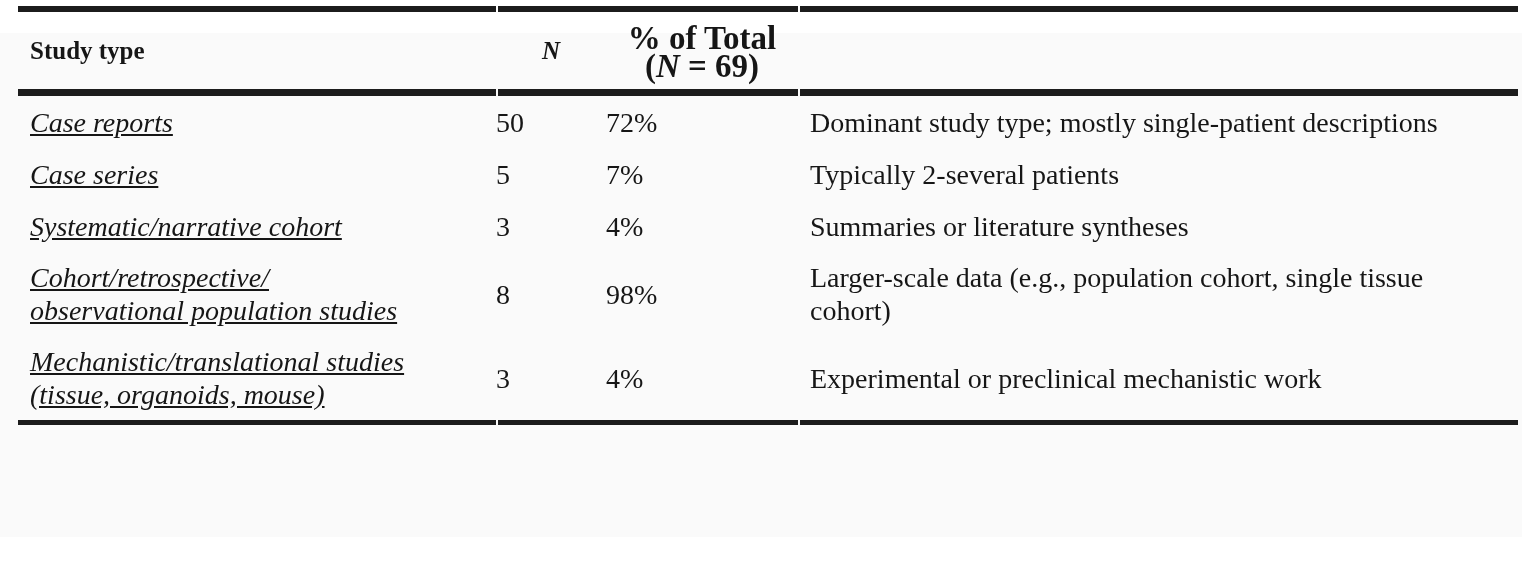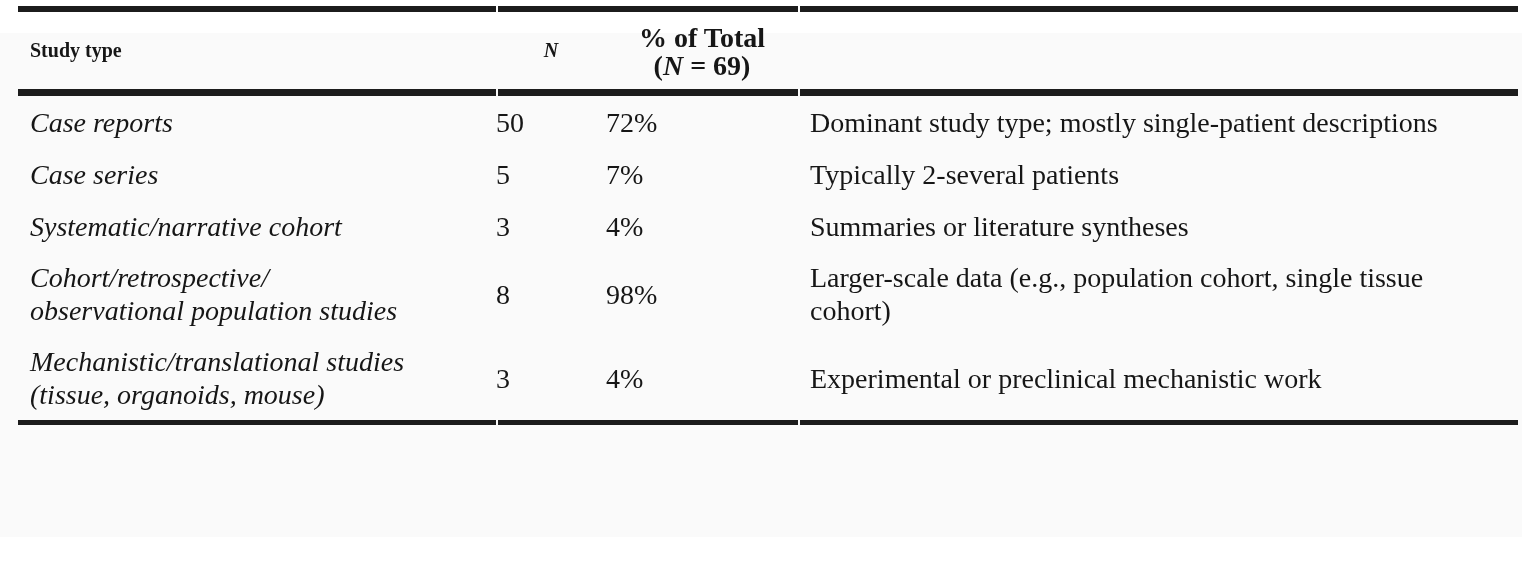--- a/index.html
+++ b/index.html
@@ -54,31 +54,32 @@
     align-items: center;
   }
   .header-row { height: 77px; }
   .row-single { height: 52px; }
   .row-double { height: 84px; }
   .cell { font-size: 28px; line-height: 33px; }
   .cell-study {
     padding-left: 12px;
     font-style: italic;
     white-space: pre-line;
+    text-decoration: underline;
   }
   .cell-n, .cell-pct { }
   .cell-comments {
     padding-left: 12px;
     padding-right: 6px;
     white-space: pre-line;
   }
-  .head { font-weight: bold; font-size: 20px; }
+  .head { font-weight: bold; font-size: 25px; }
   .head-left { padding-left: 12px; }
   .head-center { text-align: center; }
-  .head-pct { font-size: 28px; line-height: 28px; padding-top: 2px; }
+  .head-pct { font-size: 33px; line-height: 28px; padding-top: 2px; }
   .italic { font-style: italic; }
 </style>
 </head>
 <body>
 
 <div class="band"></div>
 
 <div class="doc">
 
 

